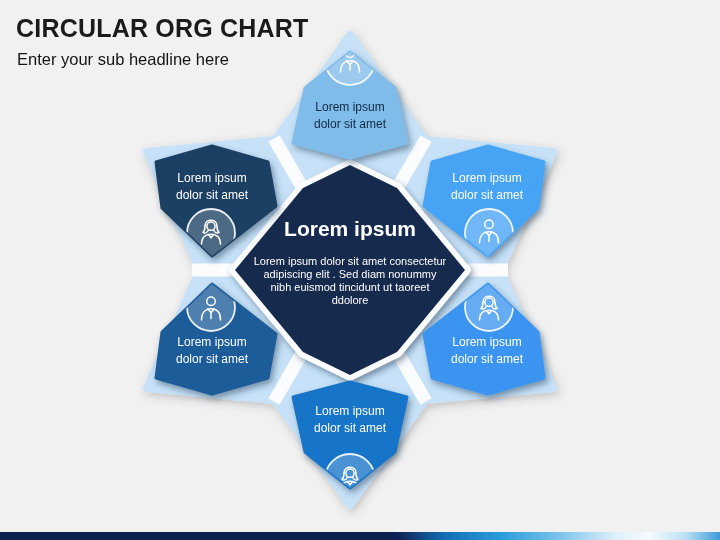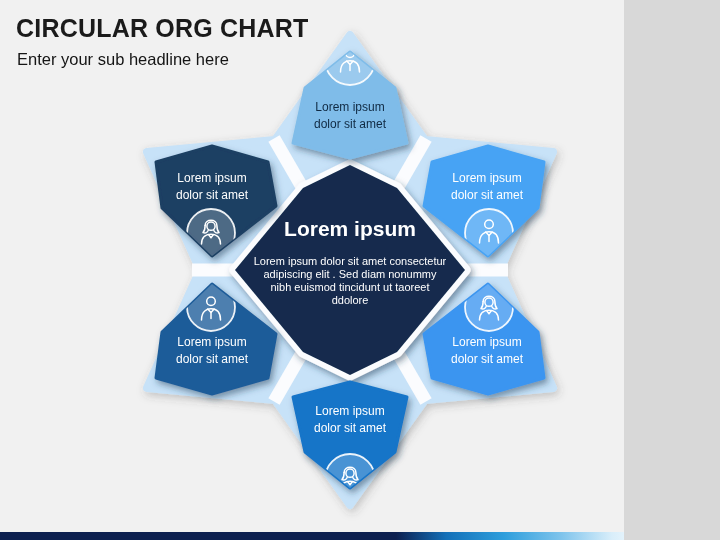--- a/index.html
+++ b/index.html
@@ -1,16 +1,16 @@
 <!DOCTYPE html>
 <html><head>
 <meta charset="utf-8">
 <style>
   html,body{margin:0;padding:0;background:#d8d8d8;}
-  #slide{position:relative;width:624px;height:540px;overflow:hidden;background:#b91c1c;
+  #slide{position:relative;width:720px;height:540px;overflow:hidden;background:#b91c1c;
          font-family:"Liberation Sans", sans-serif;}
   svg{display:block}
   text{font-family:"Liberation Sans", sans-serif;}
   .header-title{font-size:25px;font-weight:bold;letter-spacing:.2px;}
   .header-sub{font-size:16.5px;}
   .center-title{font-size:21px;font-weight:bold;}
   .center-body{font-size:11px;}
   .plabel{font-size:12px;}
   .icon-circle{fill:rgba(255,255,255,0.22);stroke:rgba(255,255,255,0.9);stroke-width:1.8;}
   .person{fill:none;stroke:#ffffff;stroke-width:1.5;stroke-linecap:round;stroke-linejoin:round;}

